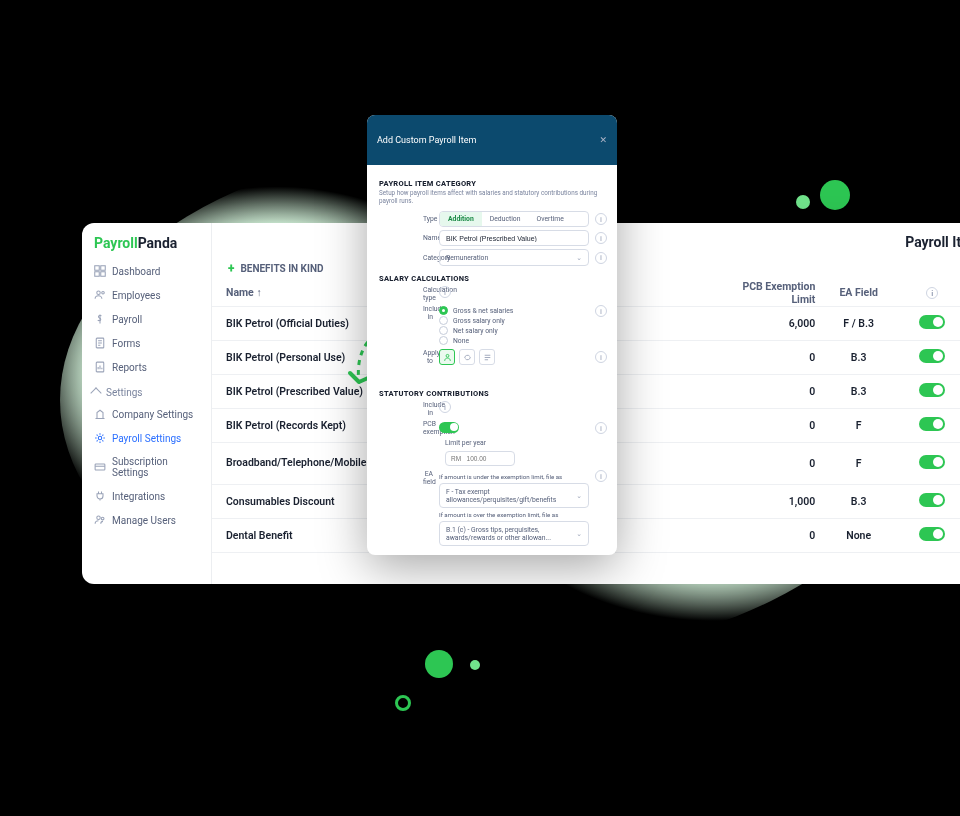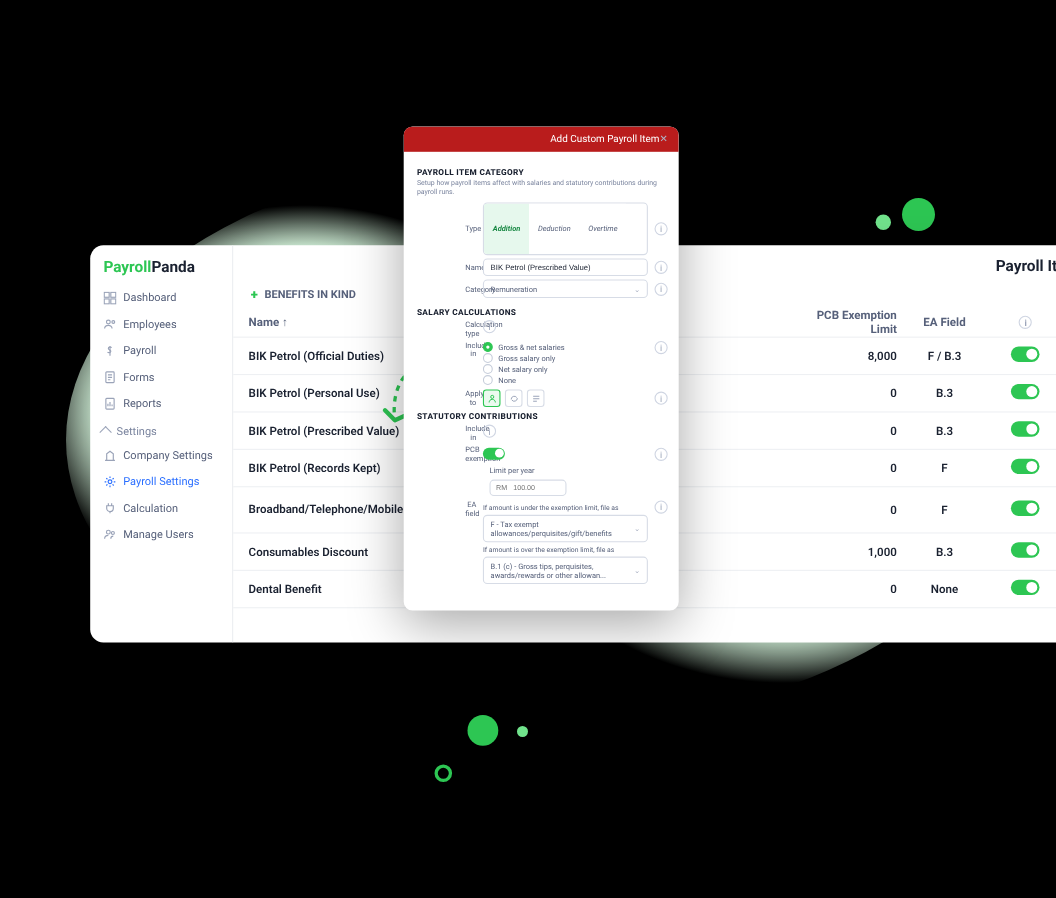--- a/index.html
+++ b/index.html
@@ -57,29 +57,29 @@
   .toggle::after{content:""; position:absolute; right:2px; top:2px; width:10px; height:10px; border-radius:50%; background:#fff;}
   .info{ width:12px; height:12px; border-radius:50%; border:1px solid #cfd5e2; color:#9aa3b8; font-size:8px; display:inline-flex; align-items:center; justify-content:center; }
 
   .modal {
     position: absolute; left: 367px; top: 115px; width: 250px; height: 440px;
     background: #fff; border-radius: 8px;
     box-shadow: 0 12px 48px rgba(0,0,0,.35);
     overflow: hidden; font-size: 8px; color:#1a2130;
     display:flex; flex-direction:column;
   }
-  .m-head{ background:#b91c1c; color:#fff; padding: 6px 10px; display:flex; justify-content:flex-end; align-items:center; font-size:9px; }
+  .m-head{ background:#0c4a6e; color:#fff; padding: 20px 10px; display:flex; justify-content:space-between; align-items:center; font-size:9px; }
   .m-close{ color:#aeb5c8; cursor:pointer;}
   .m-body{ padding: 8px 12px; overflow:hidden; flex:1;}
   .m-sect{ font-weight:800; font-size:7.5px; letter-spacing:.3px; color:#1a2130; margin: 6px 0 1px;}
   .m-sub { font-size:6.3px; color:#7a849e; margin-bottom:6px;}
   .frow{ display:grid; grid-template-columns: 54px 1fr 10px; align-items:center; gap:6px; margin:3px 0;}
   .flabel{ text-align:right; font-size:6.8px; color:#56607a;margin-left:44px;}
   .seg{ display:flex; border:1px solid #d7dce6; border-radius:4px; overflow:hidden;}
-  .seg .opt{ padding:19px 8px; font-size:6.8px; color:#56607a; background:#fff;font-style:italic;}
+  .seg .opt{ padding:3px 8px; font-size:6.8px; color:#56607a; background:#fff;}
   .seg .opt.active{ background:#e6f8ed; color:#1b8a46; font-weight:700; }
   .input{ border:1px solid #d7dce6; border-radius:4px; padding:3.5px 6px; font-size:7px; color:#1a2130; background:#fff; width:100%; }
   .select{ border:1px solid #d7dce6; border-radius:4px; padding:3.5px 6px; font-size:6.8px; color:#56607a; display:flex; justify-content:space-between; align-items:center;}
   .radio-row{ display:flex; align-items:center; gap:5px; font-size:6.8px; color:#56607a; margin:1px 0;}
   .radio{ width:9px; height:9px; border-radius:50%; border:1px solid #c6cdda; display:inline-block; position:relative;}
   .radio.checked{ border-color:#2dc653; background:#2dc653;}
   .radio.checked::after{content:""; position:absolute; inset:2px; border-radius:50%; background:#fff;}
   .icon-grp{ display:flex; gap:4px;}
   .ibox{ width:16px; height:16px; border:1px solid #d7dce6; border-radius:3px; display:flex; align-items:center; justify-content:center; }
   .ibox.active{ border-color:#2dc653; background:#ebfaef; }
@@ -179,24 +179,33 @@
           <svg viewBox="0 0 16 16" fill="none" stroke="#2b6fff" stroke-width="1.4">
               <circle cx="8" cy="8" r="2.3"></circle>
               <path d="M8 1.5v2M8 12.5v2M1.5 8h2M12.5 8h2M3.5 3.5l1.4 1.4M11.1 11.1l1.4 1.4M12.5 3.5l-1.4 1.4M4.9 11.1L3.5 12.5"></path>
             </svg>
         </span>
         <span>Payroll Settings</span>
       </div>
       <div class="item">
         <span class="icon">
           <svg viewBox="0 0 16 16" fill="none" stroke="#9aa3b8" stroke-width="1.4">
+              <rect x="1.5" y="4" width="13" height="8" rx="1"></rect>
+              <path d="M1.5 7h13"></path>
+            </svg>
+        </span>
+        <span>Subscription Settings</span>
+      </div>
+      <div class="item">
+        <span class="icon">
+          <svg viewBox="0 0 16 16" fill="none" stroke="#9aa3b8" stroke-width="1.4">
               <path d="M6 2v3M10 2v3M4 5h8v3a4 4 0 01-8 0V5zM8 12v2"></path>
             </svg>
         </span>
-        <span>Calculation</span>
+        <span>Integrations</span>
       </div>
       <div class="item">
         <span class="icon">
           <svg viewBox="0 0 16 16" fill="none" stroke="#9aa3b8" stroke-width="1.4">
               <circle cx="6" cy="5" r="2.3"></circle>
               <circle cx="11.5" cy="6" r="1.8"></circle>
               <path d="M1.5 13c0-2.5 2-4 4.5-4M9 13c0-2 1.2-3.2 3-3.2"></path>
             </svg>
         </span>
         <span>Manage Users</span>
@@ -220,21 +229,21 @@
         <div></div>
         <div class="r">PCB Exemption Limit</div>
         <div class="c">EA Field</div>
         <div class="c"><span class="info">i</span></div>
         <div></div>
       </div>
 
       <div class="trow">
         <div>BIK Petrol (Official Duties)</div>
           <div></div>
-        <div class="r">8,000</div>
+        <div class="r">6,000</div>
         <div class="c">F / B.3</div>
         <div class="c"><span class="toggle"></span></div>
           <div></div>
       </div>
       <div class="trow">
         <div>BIK Petrol (Personal Use)</div>
           <div></div>
         <div class="r">0</div>
         <div class="c">B.3</div>
         <div class="c"><span class="toggle"></span></div>
@@ -369,21 +378,21 @@
           </div>
         <div class="ibox">
             <svg viewBox="0 0 16 16" fill="none" stroke="#9aa3b8" stroke-width="1.6">
               <path d="M3 4h10M3 8h10M3 12h6"></path>
             </svg>
           </div>
       </div>
       <span class="info">i</span>
     </div>
 
-    <div class="m-sect" style="margin-top:4px">STATUTORY CONTRIBUTIONS</div>
+    <div class="m-sect" style="margin-top:24px">STATUTORY CONTRIBUTIONS</div>
 
     <div class="frow" style="align-items:flex-start">
       <div class="flabel">Include in</div>
       <span class="info">i</span>
     </div>
 
     <div class="frow">
       <div class="flabel">PCB exemption</div>
       <div><span class="sm-tog"></span></div>
       <span class="info">i</span>

